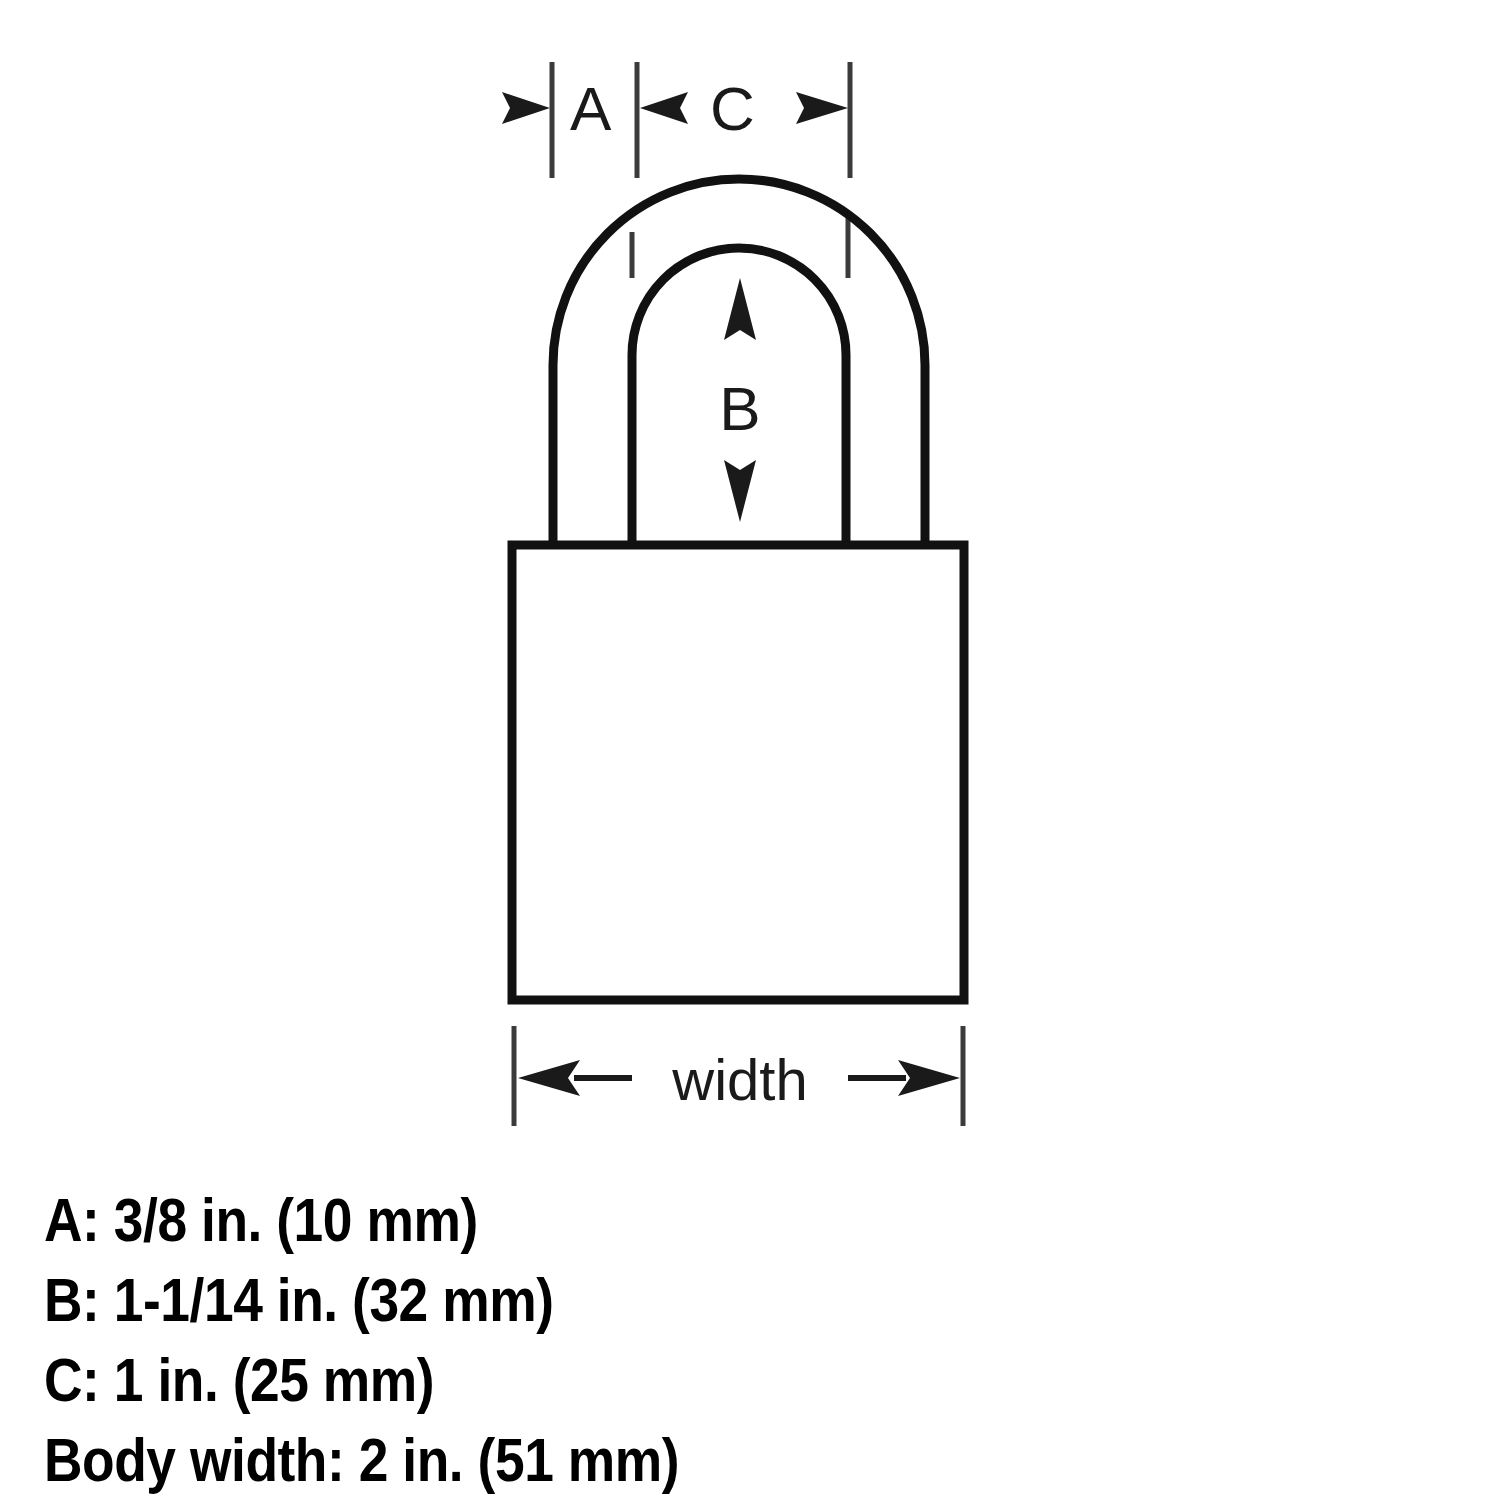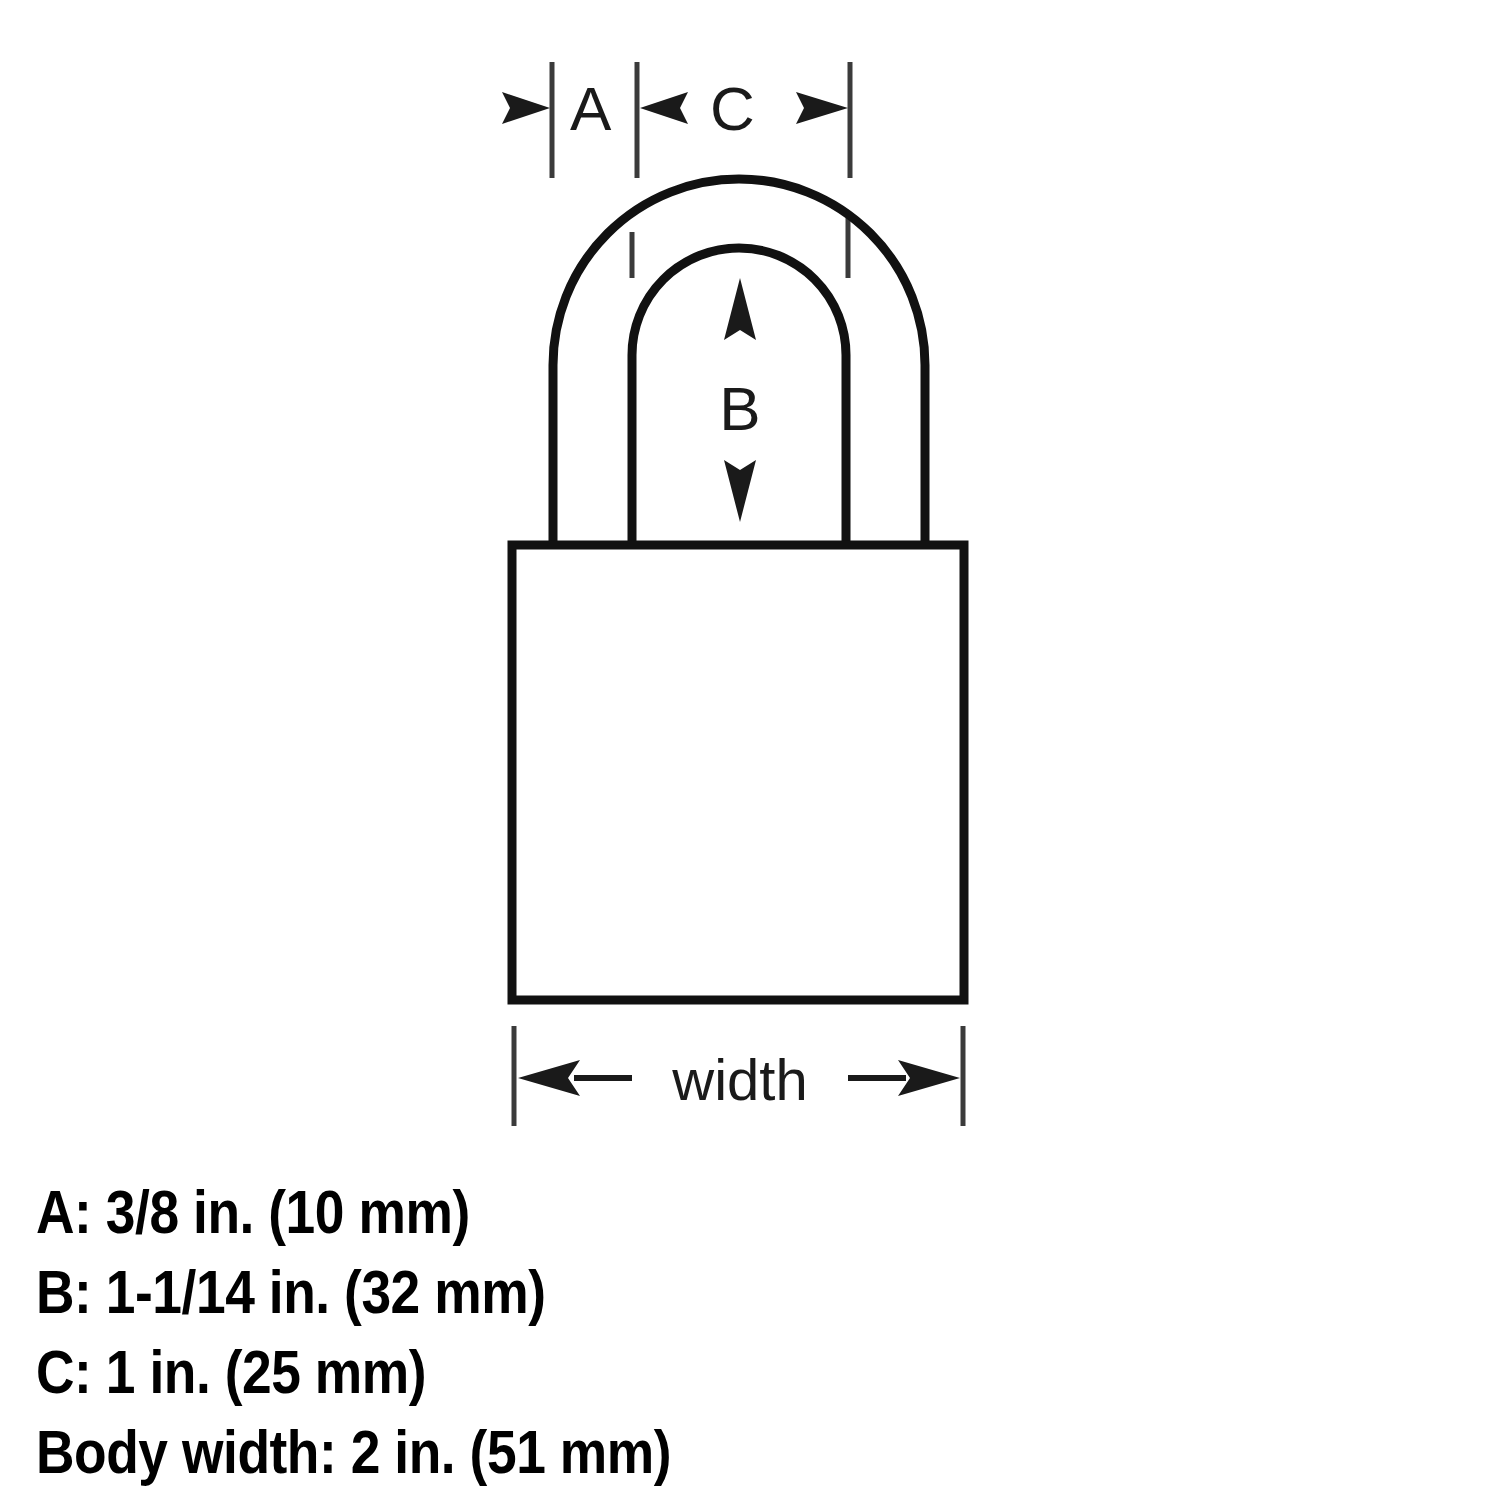--- a/index.html
+++ b/index.html
@@ -28,21 +28,21 @@
     top: 0;
     width: 1500px;
     height: 1500px;
     display: block;
   }
   .spec-list {
     position: absolute;
     left: 36px;
     top: 1172px;
     width: 1100px;
-    margin: 0;
+    margin: 8px;
     padding: 0;
     list-style: none;
   }
   .spec-line {
     font-family: "Liberation Sans Narrow", "Liberation Sans", sans-serif;
     font-weight: bold;
     font-size: 62px;
     line-height: 80px;
     letter-spacing: -0.5px;
     color: #000000;

